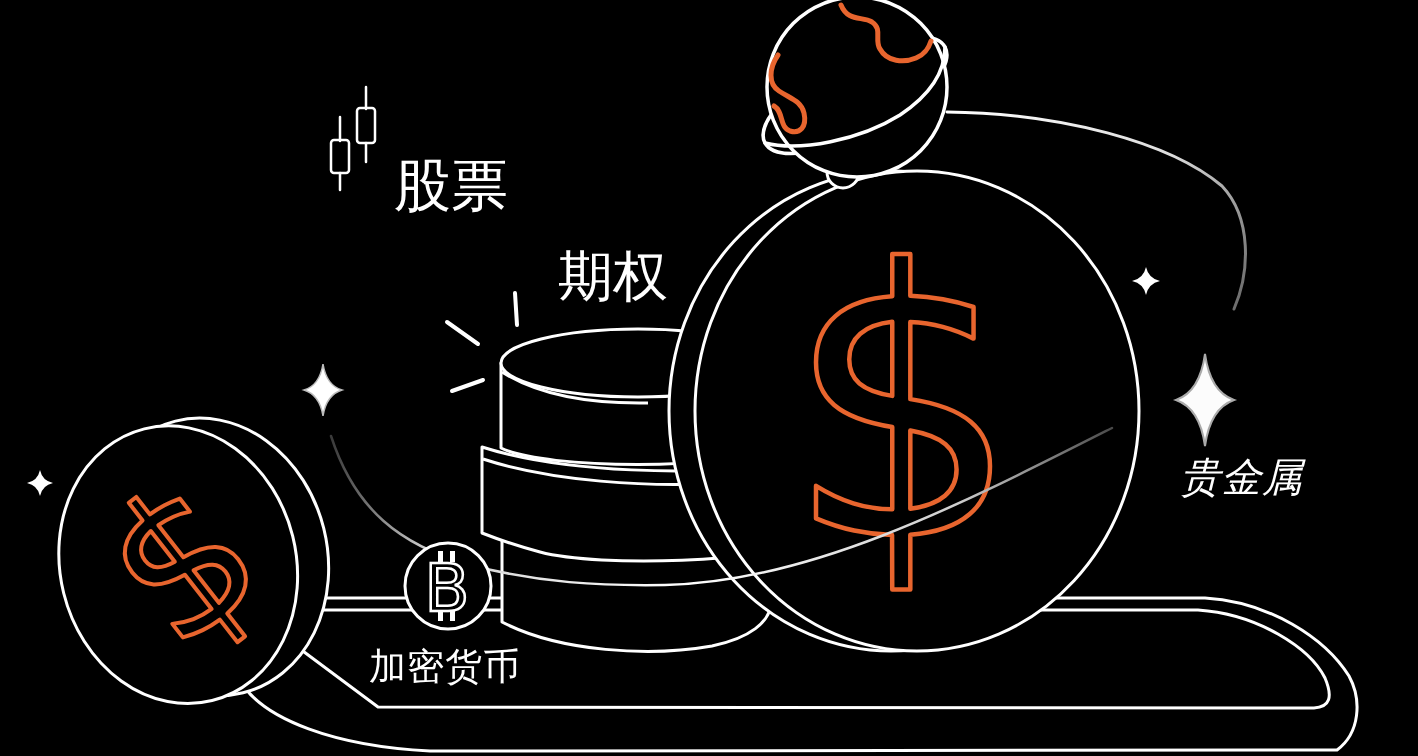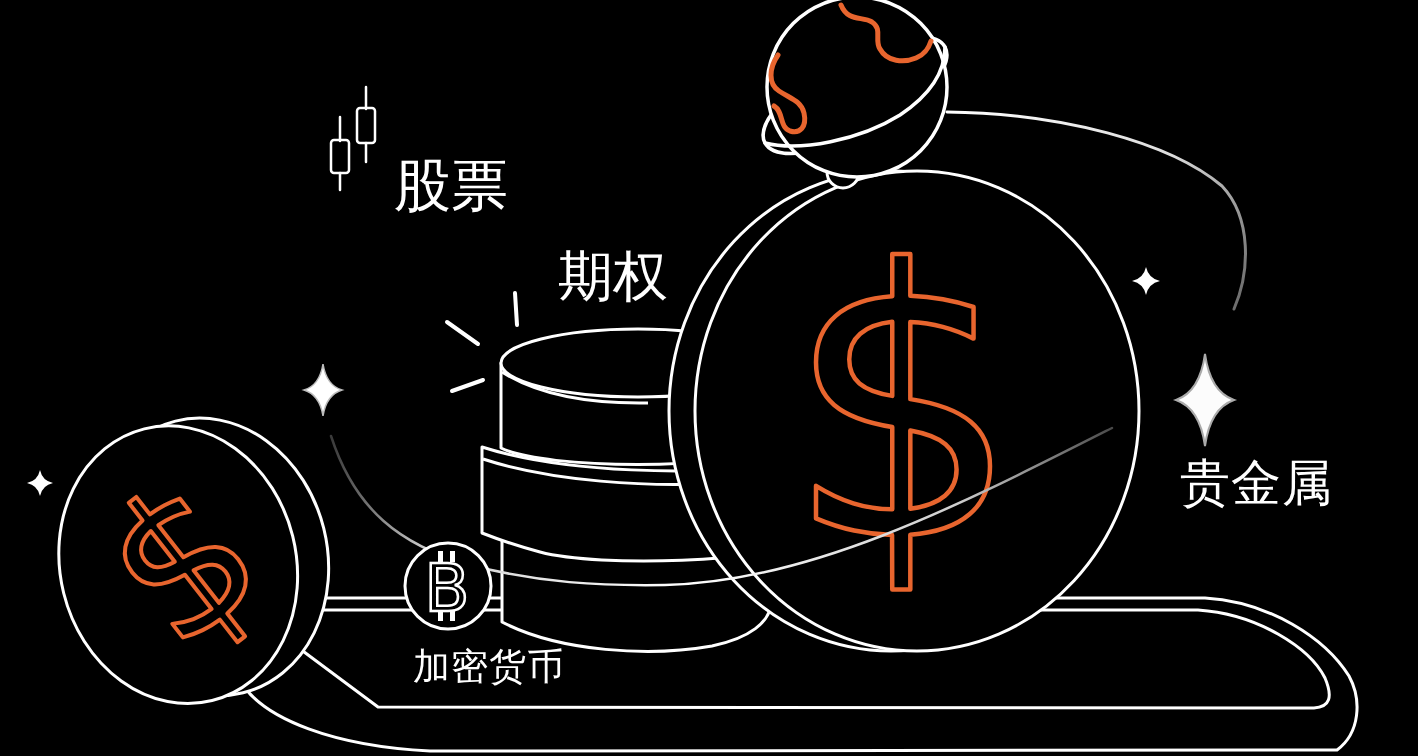--- a/index.html
+++ b/index.html
@@ -2,22 +2,22 @@
 <html><head>
 <meta charset="utf-8">
 <style>
   html,body{margin:0;padding:0;background:#000;}
   .stage{position:relative;width:1418px;height:756px;background:#000;overflow:hidden;
          font-family:"DejaVu Sans","Liberation Sans",sans-serif;}
   .stage svg{position:absolute;left:0;top:0;}
   .label{position:absolute;color:#fff;white-space:nowrap;font-weight:400;}
   .label-stocks{left:394px;top:148px;font-size:57px;}
   .label-options{left:558px;top:240px;font-size:55px;}
-  .label-metals{left:1180px;top:450px;font-size:50px;letter-spacing:1px;}
-  .label-crypto{left:369px;top:642px;font-size:37px;letter-spacing:1px;margin-left:44px;}
+  .label-metals{left:1180px;top:450px;font-size:40px;letter-spacing:1px;font-style:italic;}
+  .label-crypto{left:369px;top:642px;font-size:37px;letter-spacing:1px;}
 </style>
 </head>
 <body>
 
 <div class="stage">
 
 <svg width="1418" height="756" viewBox="0 0 1418 756">
   <defs>
     <linearGradient id="orbitA" gradientUnits="userSpaceOnUse" x1="947" y1="112" x2="1234" y2="309">
       <stop offset="0" stop-color="#ffffff"></stop>

